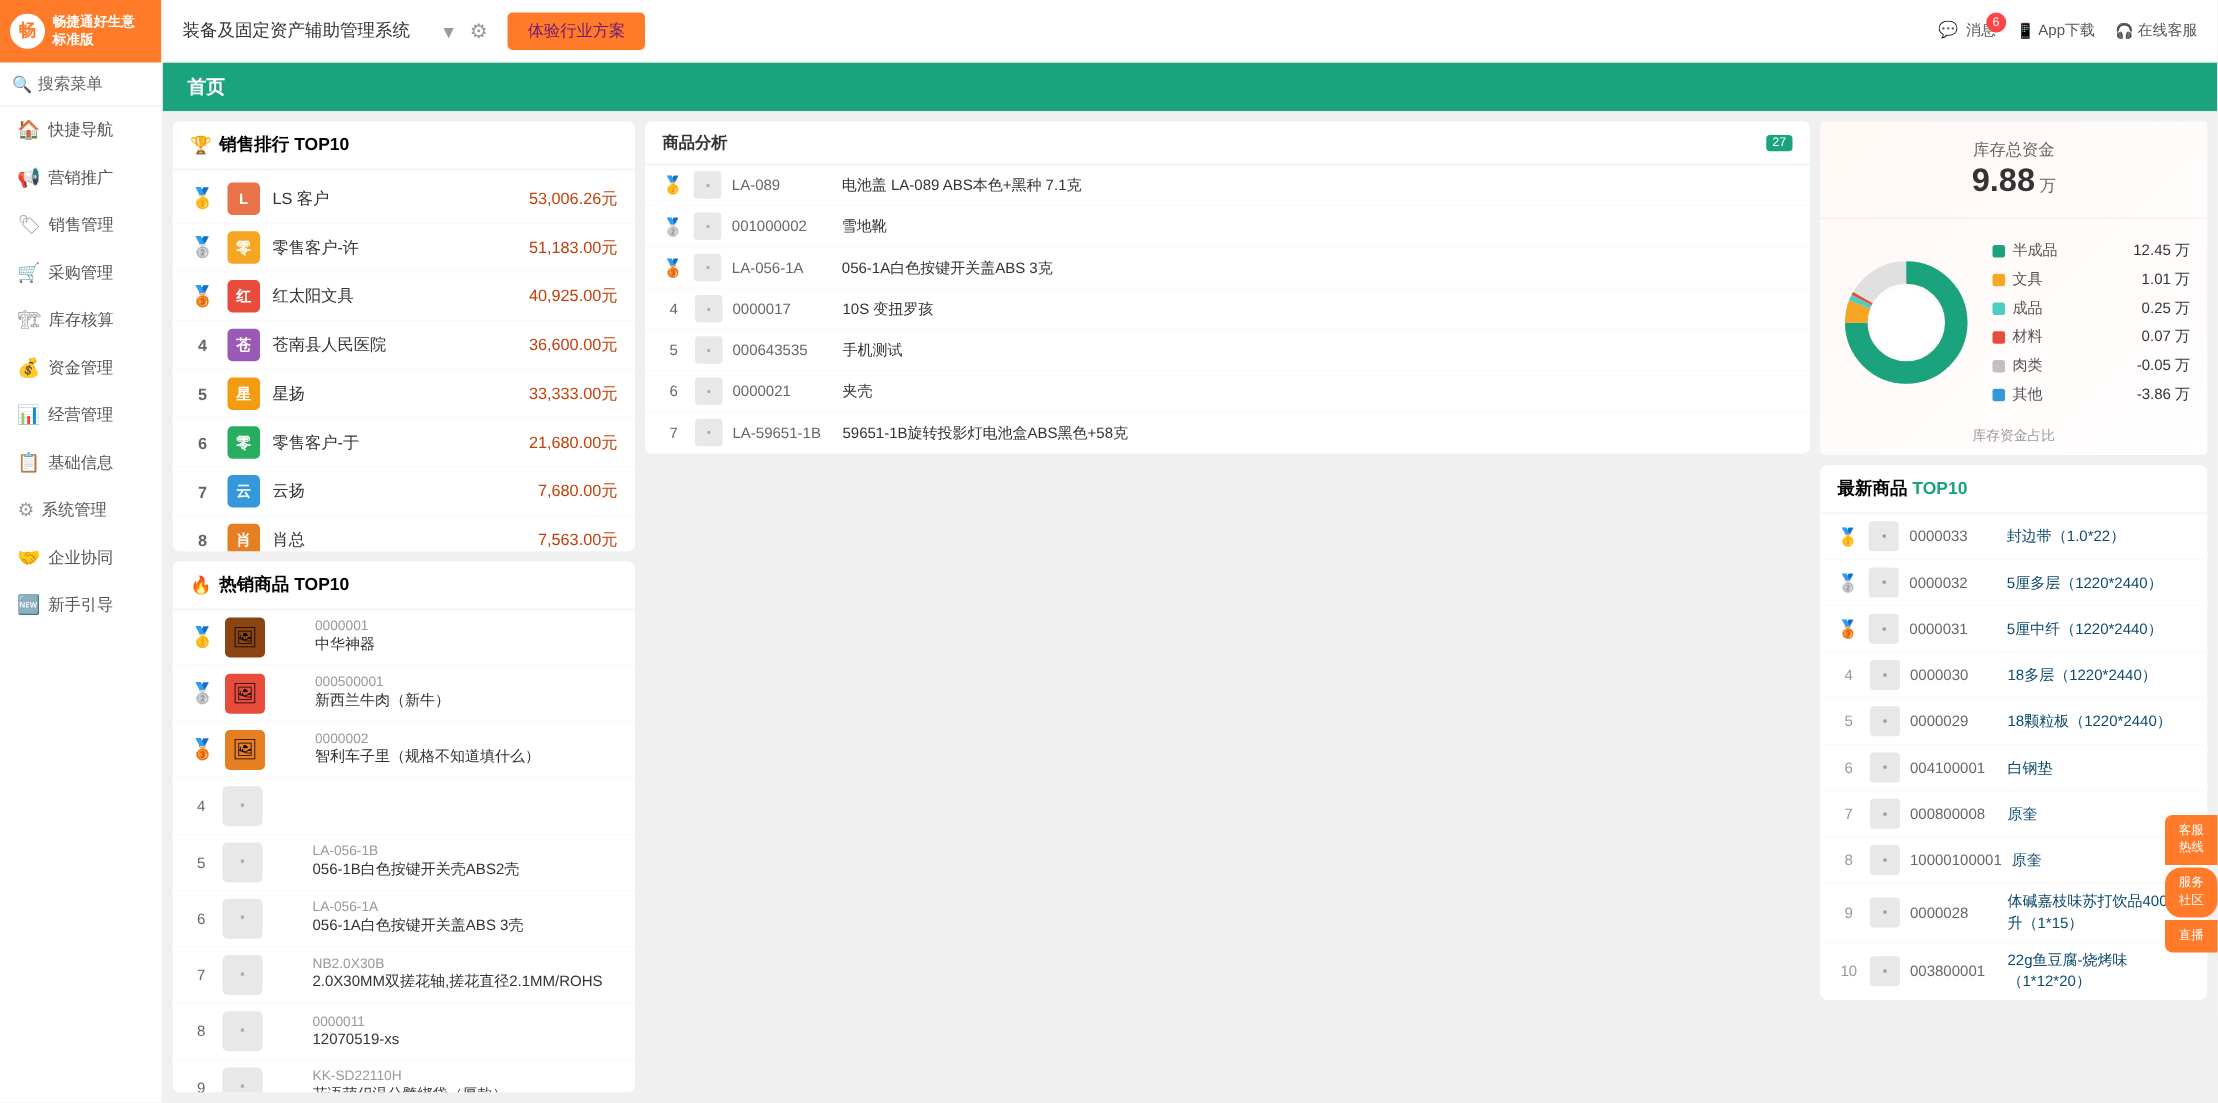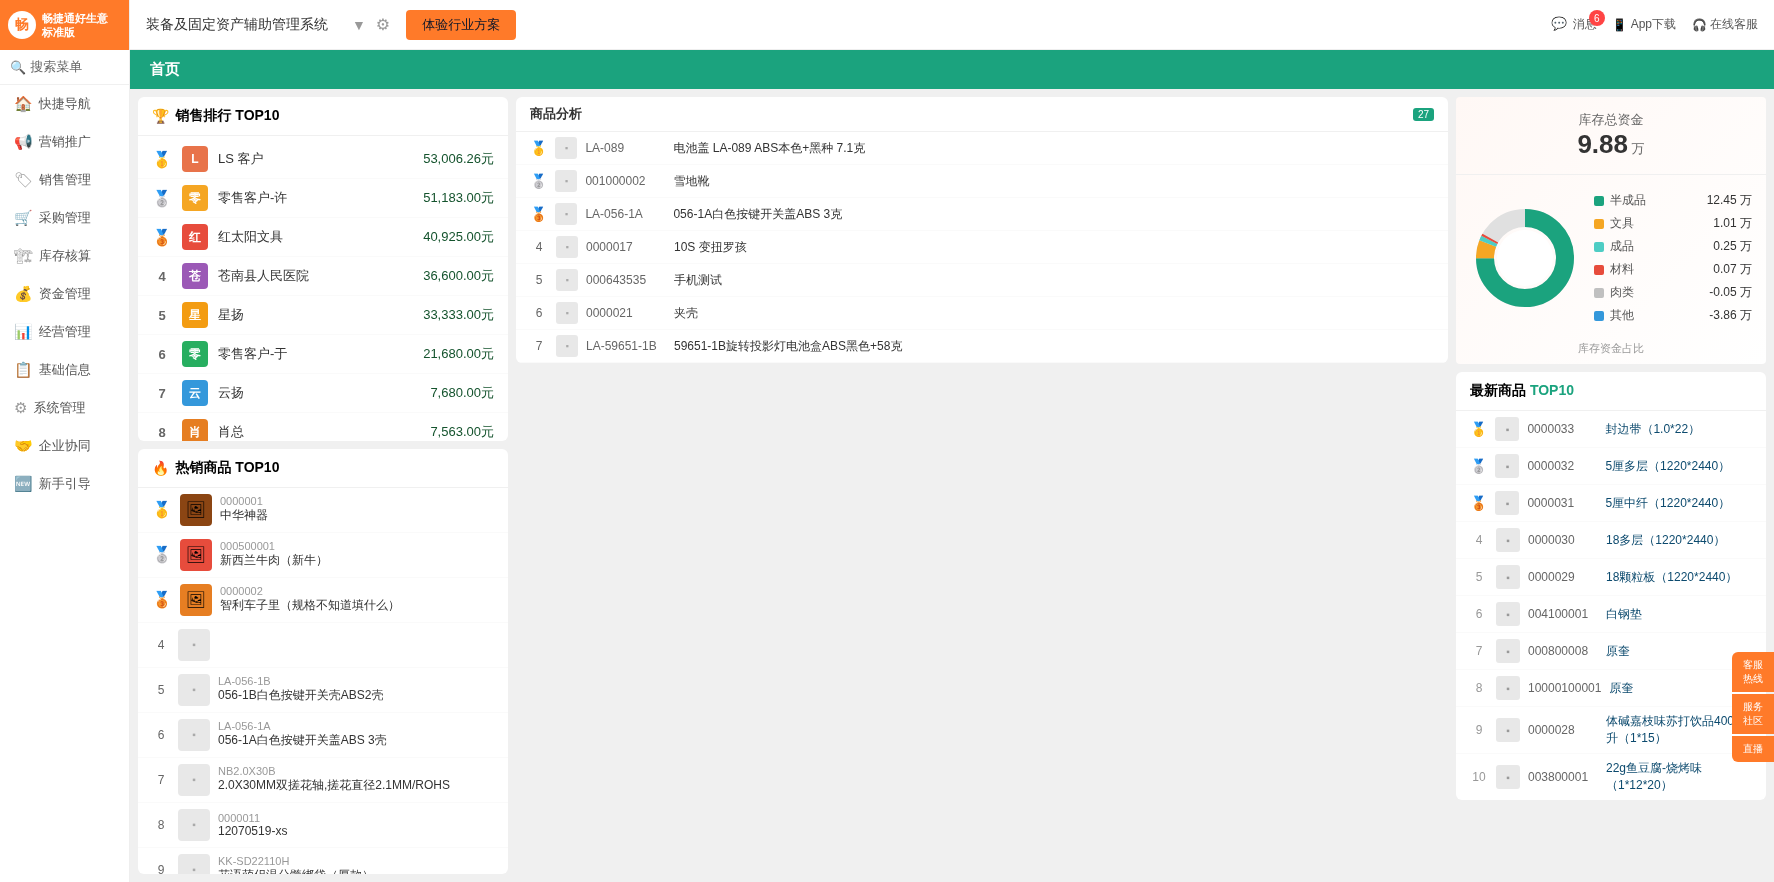--- a/index.html
+++ b/index.html
@@ -72,21 +72,21 @@
       flex-shrink: 0;
     }
     .topbar-system-name {
       display: flex; align-items: center; gap: 24px;
       color: #333; font-size: 14px;
     }
     .topbar-system-name .arrow { color: #999; }
     .topbar-gear { color: #999; font-size: 16px; cursor: pointer; margin-right: 6px; }
     .topbar-trial-btn {
       background: #ff7a29;
-      color: #0f172a;
+      color: #701a75;
       border: none;
       padding: 6px 16px;
       border-radius: 4px;
       cursor: pointer;
       font-size: 13px;
     }
     .topbar-right {
       margin-left: auto;
       display: flex; align-items: center; gap: 16px;
     }
@@ -183,39 +183,39 @@
     .rank-num.normal { color: #666; font-size: 13px; }
     .rank-medal { font-size: 16px; }
     .rank-avatar {
       width: 26px; height: 26px;
       border-radius: 4px;
       display: flex; align-items: center; justify-content: center;
       color: #fff; font-size: 12px; font-weight: bold;
       flex-shrink: 0;
     }
     .rank-name { flex: 1; color: #333; font-size: 13px; }
-    .rank-amount { color: #14532d; font-size: 13px; font-weight: 500; }
+    .rank-amount { color: #c2410c; font-size: 13px; font-weight: 500; }
 
     
     .product-item {
       display: flex; align-items: center;
       padding: 6px 14px;
       gap: 8px;
       border-bottom: 1px solid #fafafa;
     }
     .product-item:last-child { border-bottom: none; }
     .product-thumb {
       width: 32px; height: 32px;
       border-radius: 4px;
       background: #f0f0f0;
       display: flex; align-items: center; justify-content: center;
       overflow: hidden; flex-shrink: 0;
     }
     .product-thumb.gray { background: #e8e8e8; }
-    .product-info { flex: 1; min-width: 0; }
+    .product-info { flex: 1; min-width: 0; margin-left: 32px; }
     .product-code { color: #999; font-size: 11px; }
     .product-name { color: #333; font-size: 12px; white-space: nowrap; overflow: hidden; text-overflow: ellipsis; }
 
     
     .stock-card {
       background: linear-gradient(135deg, #fff8f5, #fff);
       border-radius: 4px;
     }
     .stock-total {
       text-align: center;
@@ -289,20 +289,21 @@
     }
     .float-btn {
       width: 42px;
       background: #ff7a29;
       color: #fff;
       text-align: center;
       padding: 6px 2px;
       font-size: 10px;
       cursor: pointer;
       line-height: 1.4;
+      border-radius: 13px;
     }
     .float-btn:first-child { border-radius: 6px 0 0 0; }
     .float-btn:last-child { border-radius: 0 0 0 6px; }
 
     .scrollbar-hide::-webkit-scrollbar { display: none; }
     .scrollbar-hide { -ms-overflow-style: none; scrollbar-width: none; }
 
     
     .sold-item {
       display: flex; align-items: center;

